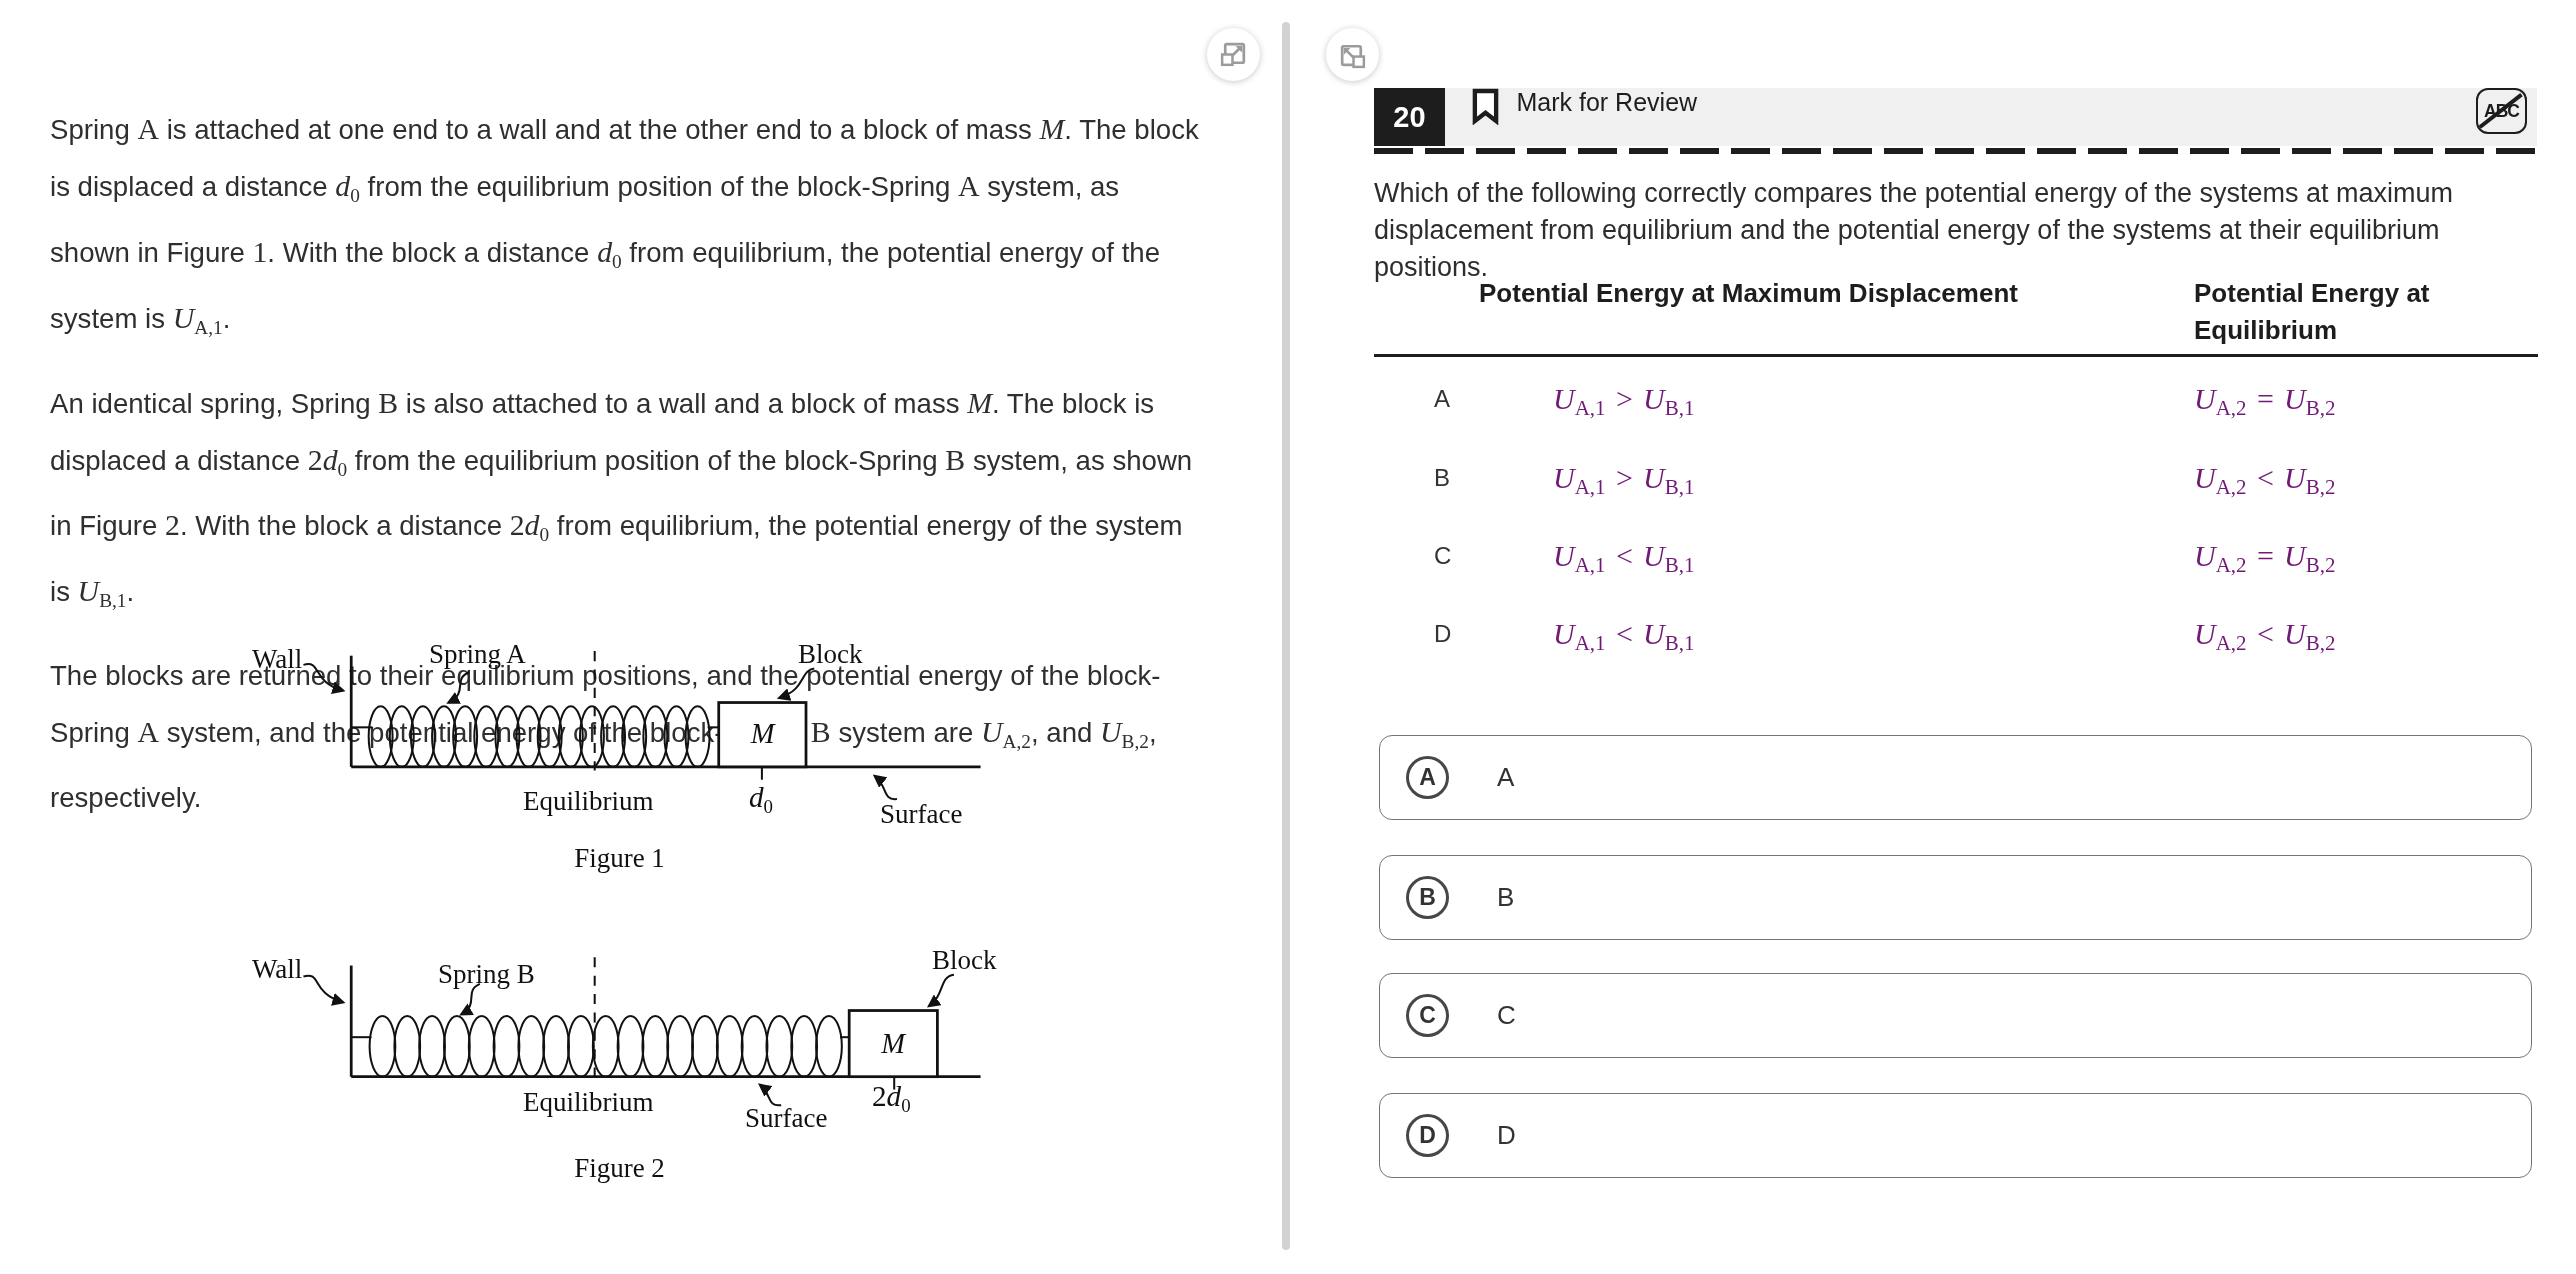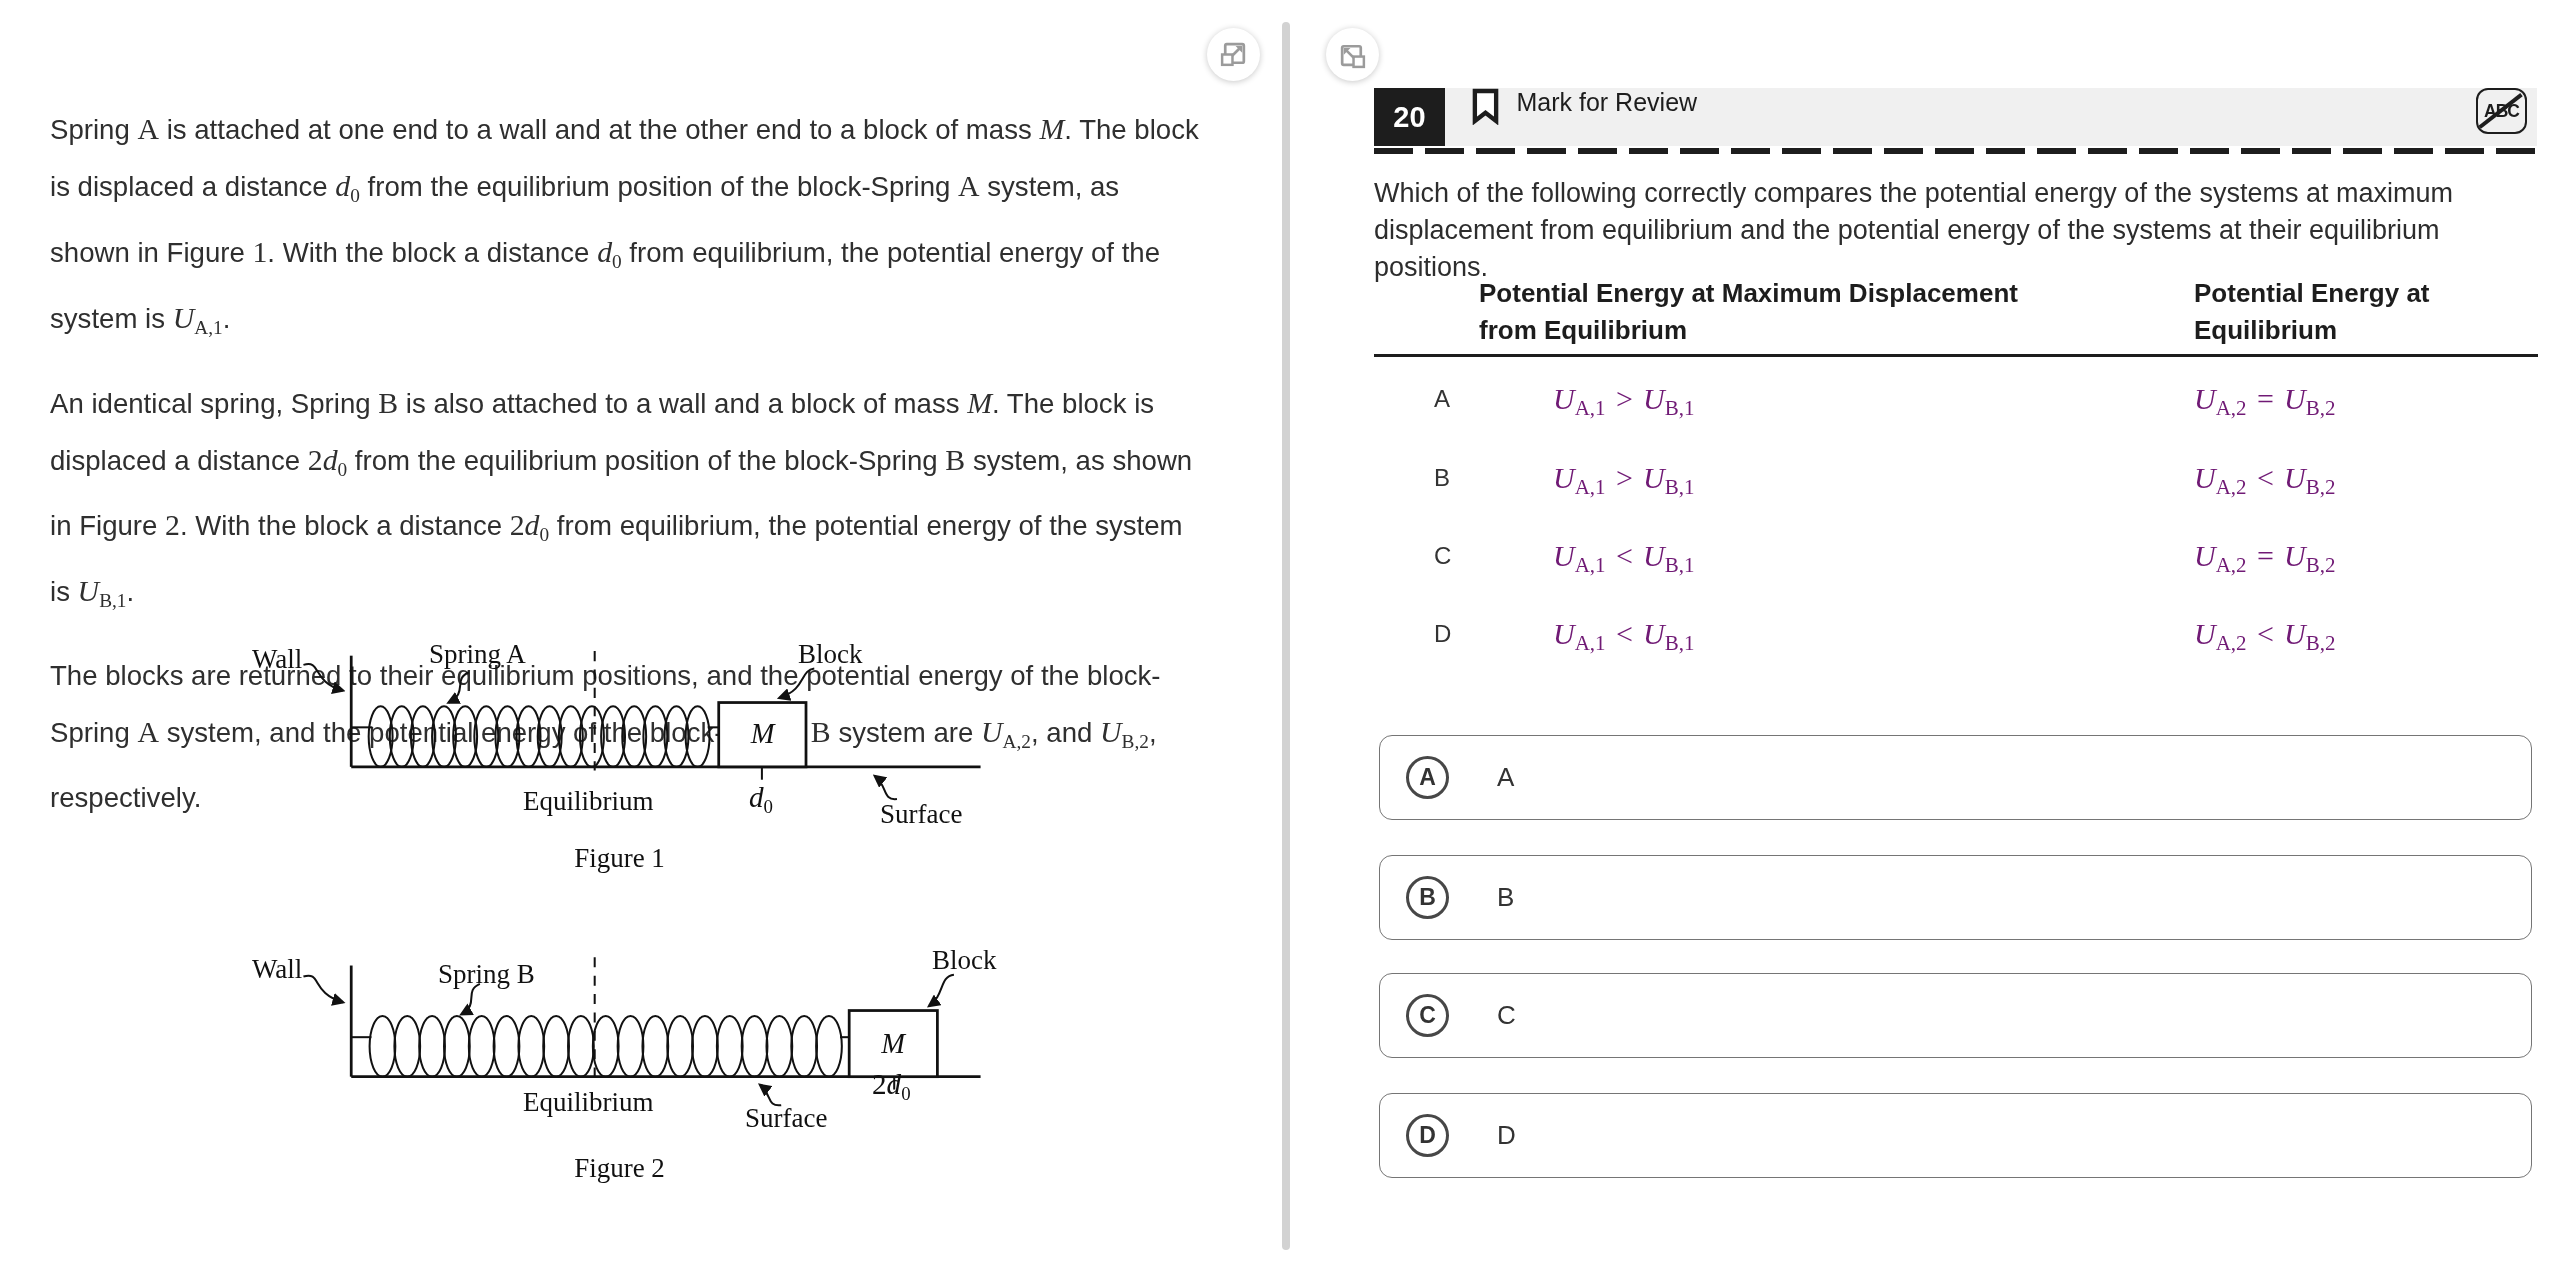--- a/index.html
+++ b/index.html
@@ -204,21 +204,21 @@
       <path class="ln" d="M56,32 C76,26 64,50 99,60" stroke-width="2.2" marker-end="url(#ah2)"></path>
       <path class="ln" d="M248,40 C230,48 248,62 228,73" stroke-width="2.2" marker-end="url(#ah2)"></path>
       <path class="ln" d="M764,30 C748,32 754,52 737,64" stroke-width="2.2" marker-end="url(#ah2)"></path>
       <path class="ln" d="M576,172 C560,174 566,160 553,150" stroke-width="2.2" marker-end="url(#ah2)"></path>
     </svg>
     <div class="fig-label" style="left:0;top:9.2px">Wall</div>
     <div class="fig-label" style="left:186px;top:14px">Spring B</div>
     <div class="fig-label" style="left:680px;top:0">Block</div>
     <div class="block-m" style="left:597px;top:81px;width:88px">M</div>
     <div class="fig-label" style="left:271px;top:142px">Equilibrium</div>
-    <div class="fig-label" style="left:620px;top:124px"><span class="mr">2</span><span class="mi">d</span><span class="sub">0</span></div>
+    <div class="fig-label" style="left:620px;top:136px"><span class="mr">2</span><span class="mi">d</span><span class="sub">0</span></div>
     <div class="fig-label" style="left:493px;top:158px">Surface</div>
     <div class="fig-caption" style="top:206px">Figure 2</div>
   </div>
 
   <div class="q-header">
     <div class="q-num">20</div>
     <div class="bookmark">
       <svg width="29" height="37" viewBox="0 0 30 38">
         <path d="M4,3 H26 V34 L15,25.5 L4,34 Z" fill="#fff" stroke="#1d1d1d" stroke-width="4.5" stroke-linejoin="miter"></path>
       </svg>
@@ -228,21 +228,20 @@
       <span>ABC</span>
       <div class="abc-slash"></div>
     </div>
   </div>
   <div class="dashes"></div>
 
   <div class="q-text">Which of the following correctly compares the potential energy of the systems at maximum displacement from equilibrium and the potential energy of the systems at their equilibrium positions.</div>
 
   <div class="tbl-head" id="col2-head">
     <div>Potential Energy at Maximum Displacement</div>
-    <div>from Equilibrium</div>
   </div>
   <div class="tbl-head" id="col3-head">
     <div>Potential Energy at</div>
     <div>Equilibrium</div>
   </div>
   <div class="tbl-rule"></div>
 
   <div class="tbl-row" style="top:377px">
     <span class="rl">A</span>
     <span class="c2 mathcell"><span class="mi">U</span><span class="sub">A,1</span><span class="mop"> &gt; </span><span class="mi">U</span><span class="sub">B,1</span></span>

